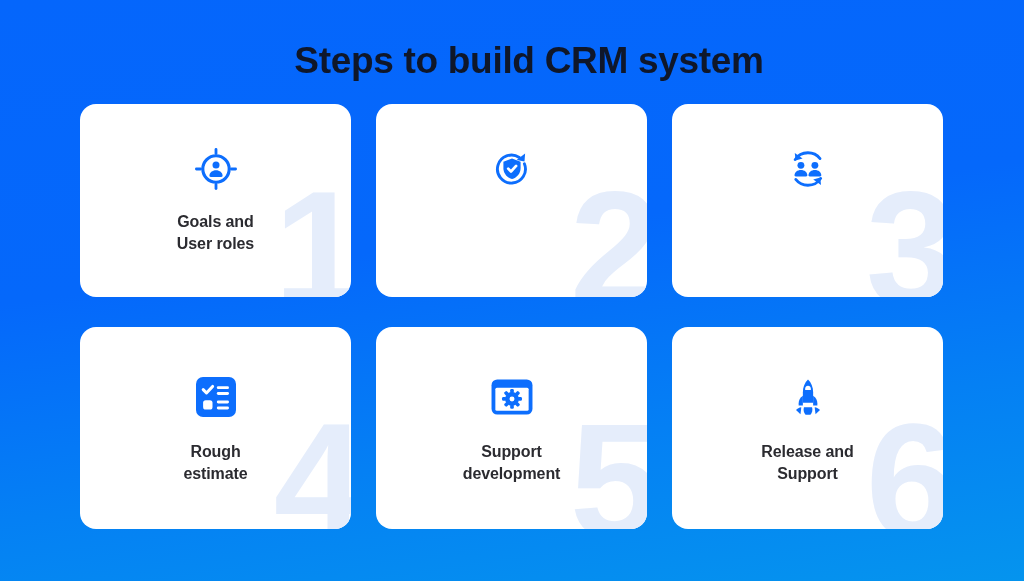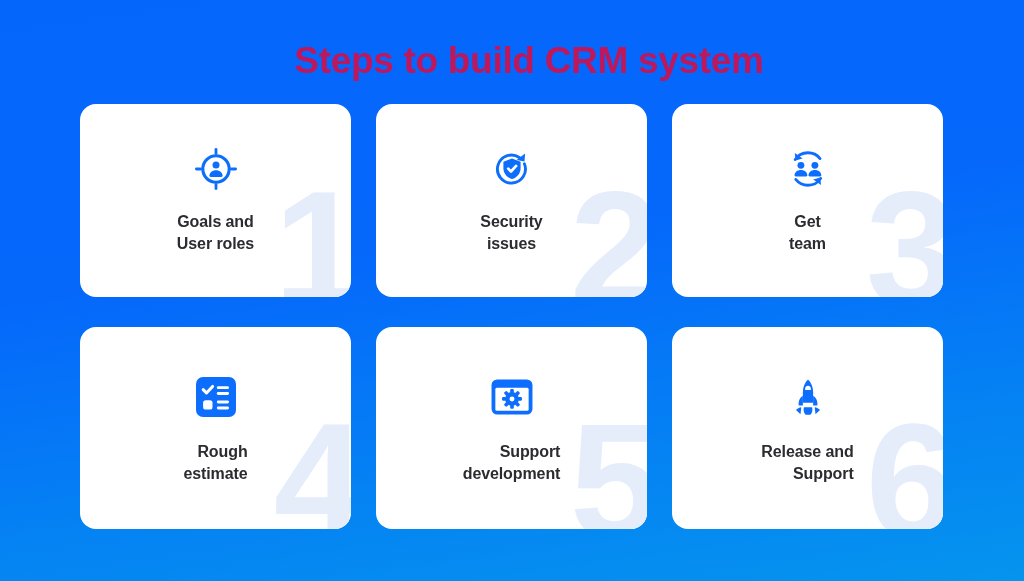--- a/index.html
+++ b/index.html
@@ -21,21 +21,21 @@
     position: absolute;
     inset: 0;
     display: flex;
     flex-direction: column;
     align-items: center;
   }
 
   
   .title {
     margin-top: 41px;
-    color: #be185d;
+    color: #0f172a;
     font-size: 37px;
     font-weight: bold;
     letter-spacing: -0.3px;
     line-height: 1.1;
     white-space: nowrap;
     margin-left: 34px;
   }
 
   
   .grid {
@@ -92,21 +92,21 @@
     margin-top: 20px;
     padding: 0 14px;
     text-align: center;
     color: #2B2B30;
     font-size: 16px;
     font-weight: 600;
     line-height: 1.42;
     letter-spacing: -0.1px;
     white-space: pre-line;
   }
-  .row-2 .card-label { margin-top: 22px; text-align: right; }
+  .row-2 .card-label { margin-top: 22px; }
 </style>
 </head>
 <body>
 
 <div class="poster">
 
   <h1 class="title">Steps to build CRM system</h1>
 
   <div class="grid">
 
@@ -138,44 +138,40 @@
 
           <path d="M34.4 16.8a14 14 0 1 1-5.1-6.3" stroke="#0D6EFD" stroke-width="2.9" stroke-linecap="round" fill="none"></path>
 
           <path d="M35.1 6.4l-0.6 8.2-7.9-1.6z" fill="#0D6EFD"></path>
 
           <path d="M22 11.4l8.6 3.3v6.2c0 5.2-3.5 9.6-8.6 11.1-5.1-1.5-8.6-5.9-8.6-11.1v-6.2z" fill="#0D6EFD"></path>
 
           <path d="M18.2 21.6l2.8 2.9 5.1-5.6" stroke="#FFFFFF" stroke-width="2.7" stroke-linecap="round" stroke-linejoin="round" fill="none"></path>
         </svg>
       </div>
-      <div class="card-label">Security
-issues</div>
     </div>
 
     <div class="card row-1">
       <span class="card-number">3</span>
       <div class="card-icon">
         <svg width="46" height="44" viewBox="0 0 46 44" fill="none">
 
           <path d="M9.5 12.2C12.2 7.8 17.2 5 22.9 5c5.2 0 9.8 2.4 12.7 6.1" stroke="#0D6EFD" stroke-width="2.9" stroke-linecap="round" fill="none"></path>
           <path d="M9.2 5.4l0.8 7.6 7.3-2.1z" fill="#0D6EFD"></path>
 
           <path d="M36.3 31.8C33.6 36.2 28.6 39 22.9 39c-5.2 0-9.8-2.4-12.7-6.1" stroke="#0D6EFD" stroke-width="2.9" stroke-linecap="round" fill="none"></path>
           <path d="M36.6 38.6l-0.8-7.6-7.3 2.1z" fill="#0D6EFD"></path>
 
           <circle cx="15.6" cy="18.2" r="3.6" fill="#0D6EFD"></circle>
           <path d="M8.9 28.6c0-3.2 3-5.5 6.7-5.5s6.7 2.3 6.7 5.5c0 .7-.55 1.2-1.25 1.2H10.15c-.7 0-1.25-.5-1.25-1.2z" fill="#0D6EFD"></path>
 
           <circle cx="30.2" cy="18.2" r="3.6" fill="#0D6EFD"></circle>
           <path d="M23.5 28.6c0-3.2 3-5.5 6.7-5.5s6.7 2.3 6.7 5.5c0 .7-.55 1.2-1.25 1.2H24.75c-.7 0-1.25-.5-1.25-1.2z" fill="#0D6EFD"></path>
         </svg>
       </div>
-      <div class="card-label">Get
-team</div>
     </div>
 
     <div class="card row-2">
       <span class="card-number">4</span>
       <div class="card-icon">
         <svg width="42" height="42" viewBox="0 0 42 42" fill="none">
           <rect x="1" y="1" width="40" height="40" rx="7" fill="#0D6EFD"></rect>
 
           <path d="M8.2 13.6l3.3 3.4 6.1-6.6" stroke="#FFFFFF" stroke-width="3" stroke-linecap="round" stroke-linejoin="round" fill="none"></path>
 

